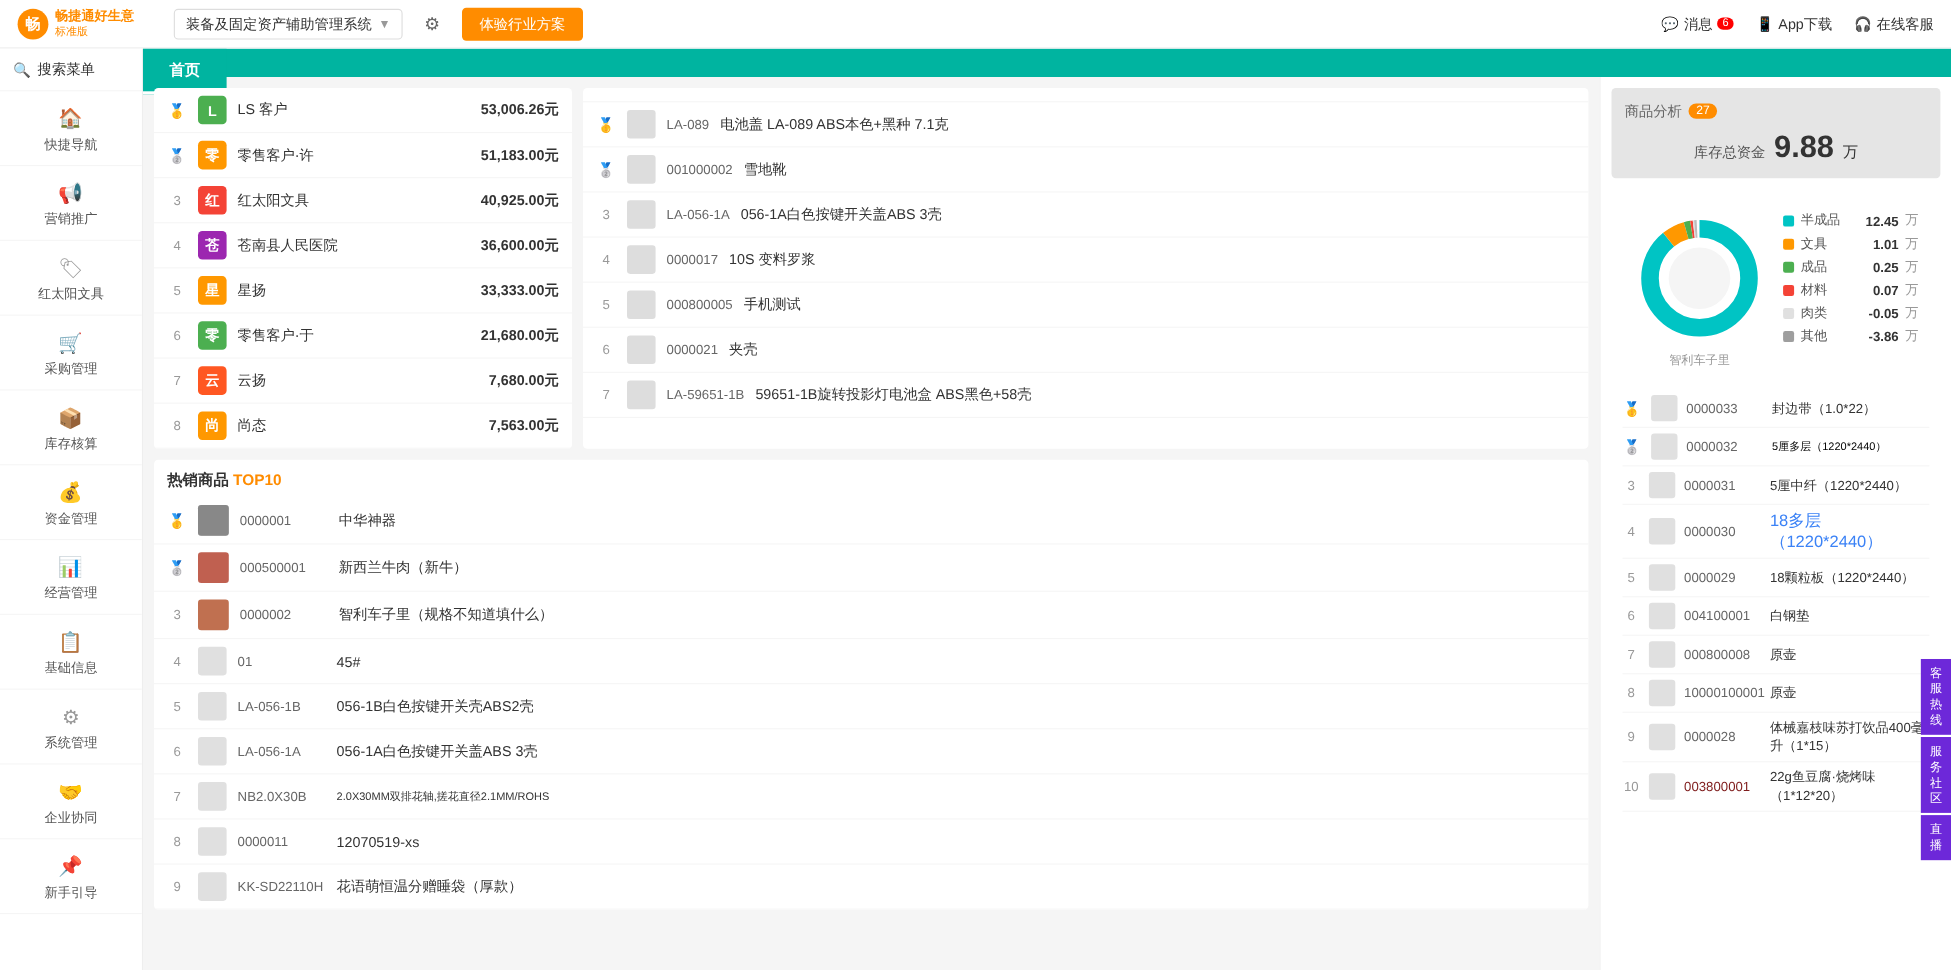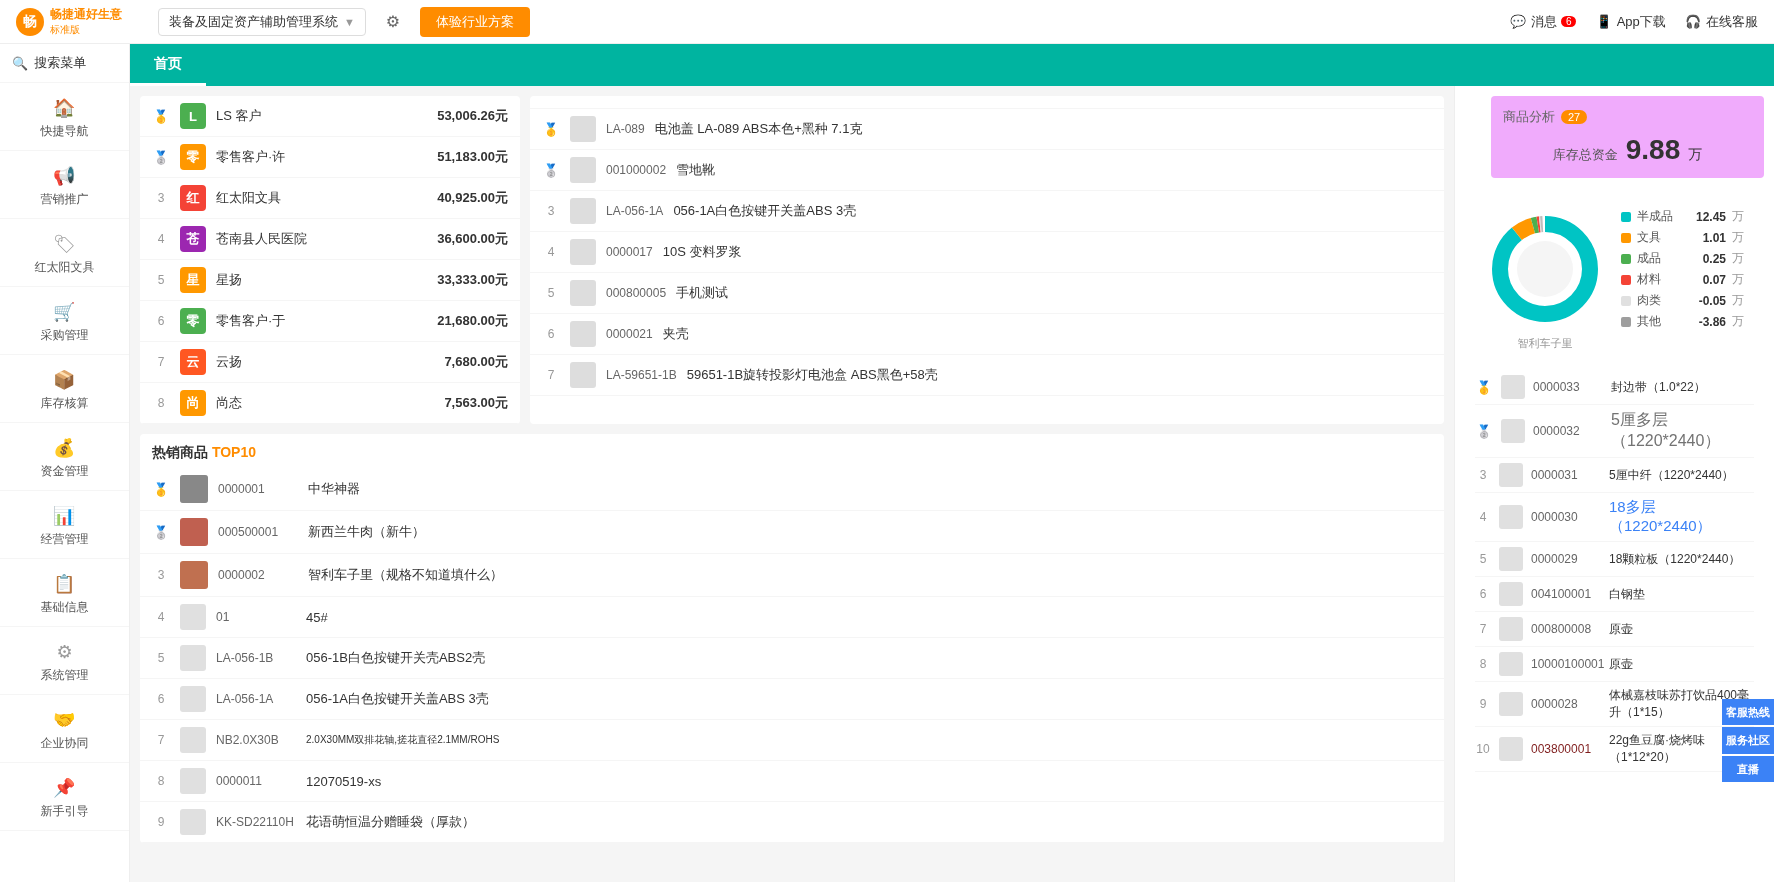--- a/index.html
+++ b/index.html
@@ -22,21 +22,21 @@
 
     
     .sidebar { width: 130px; background: #fff; border-right: 1px solid #eee; display: flex; flex-direction: column; flex-shrink: 0; overflow-y: auto; }
     .sidebar-item { display: flex; flex-direction: column; align-items: center; padding: 14px 0 10px; cursor: pointer; gap: 4px; border-bottom: 1px solid #f5f5f5; }
     .sidebar-item .icon { font-size: 18px; color: #999; }
     .sidebar-item .label { font-size: 12px; color: #555; text-align: center; }
     .sidebar-search { display: flex; align-items: center; padding: 10px 12px; gap: 6px; border-bottom: 1px solid #f5f5f5; cursor: pointer; }
 
     
     .content { flex: 1; display: flex; flex-direction: column; overflow: hidden; }
-    .content-header { background: #00b4a0; padding: 0 0; height: 42px; display: flex; align-items: center; flex-shrink: 0; }
+    .content-header { background: #00b4a0; padding: 0 0; height: 26px; display: flex; align-items: flex-start; flex-shrink: 0; }
     .home-tab { padding: 0 24px; height: 42px; display: flex; align-items: center; background: #00b4a0; color: #fff; font-size: 14px; font-weight: bold; border-bottom: 3px solid #fff; }
 
     .content-body { flex: 1; overflow-y: auto; overflow-x: hidden; display: flex; gap: 0; }
 
     
     .panels-container { flex: 1; display: flex; flex-direction: column; padding: 10px; gap: 10px; overflow-y: auto; }
 
     
     .right-panel { width: 320px; background: #fff; flex-shrink: 0; overflow-y: auto; border-left: 1px solid #eee; padding: 10px; }
 
@@ -79,27 +79,27 @@
 
     
     .newest-title { font-size: 14px; font-weight: bold; padding: 6px 0 8px; }
     .newest-title span { color: #ff8c00; }
     .newest-row { display: flex; align-items: center; padding: 5px 0; gap: 8px; border-bottom: 1px solid #f5f5f5; }
     .newest-row .rank-num { width: 16px; font-size: 12px; color: #999; }
     .newest-row .product-gray-box { width: 24px; height: 24px; }
 
     
     .float-buttons { position: fixed; right: 0; bottom: 100px; display: flex; flex-direction: column; gap: 2px; }
-    .float-btn { background: #3b82f6; color: #fff; width: 52px; padding: 6px 4px; font-size: 11px; text-align: center; cursor: pointer; line-height: 1.3; font-weight: bold; }
+    .float-btn { background: #6d28d9; color: #fff; width: 28px; padding: 6px 4px; font-size: 11px; text-align: center; cursor: pointer; line-height: 1.3; }
 
     
     ::-webkit-scrollbar { width: 6px; }
     ::-webkit-scrollbar-thumb { background: #ccc; border-radius: 3px; }
 
-    .pink-bg { background: #f0abfc; margin-left: 26px; }
+    .pink-bg { background: #e5e5e5; }
   </style>
 </head>
 <body>
 
 <div class="topbar">
   <div class="logo-area">
     <div class="logo-icon">畅</div>
     <div style="line-height:1.3">
       <div style="font-size:12px;color:#ff8c00;font-weight:bold">畅捷通好生意</div>
       <div style="font-size:10px;color:#ff8c00">标准版</div>
@@ -439,21 +439,21 @@
           <div class="newest-row">
             <span class="rank-medal">🥇</span>
             <div class="product-gray-box"></div>
             <span style="font-size:12px;color:#666;width:70px">0000033</span>
             <span style="font-size:12px;color:#333;flex:1">封边带（1.0*22）</span>
           </div>
           <div class="newest-row">
             <span class="rank-medal">🥈</span>
             <div class="product-gray-box"></div>
             <span style="font-size:12px;color:#666;width:70px">0000032</span>
-            <span style="font-size:16px;color:#737373;flex:1">5厘多层（1220*2440）</span>
+            <span style="font-size:10px;color:#000000;flex:1">5厘多层（1220*2440）</span>
           </div>
           <div class="newest-row">
             <span class="rank-num">3</span>
             <div class="product-gray-box"></div>
             <span style="font-size:12px;color:#666;width:70px">0000031</span>
             <span style="font-size:12px;color:#333;flex:1">5厘中纤（1220*2440）</span>
           </div>
           <div class="newest-row">
             <span class="rank-num">4</span>
             <div class="product-gray-box"></div>

